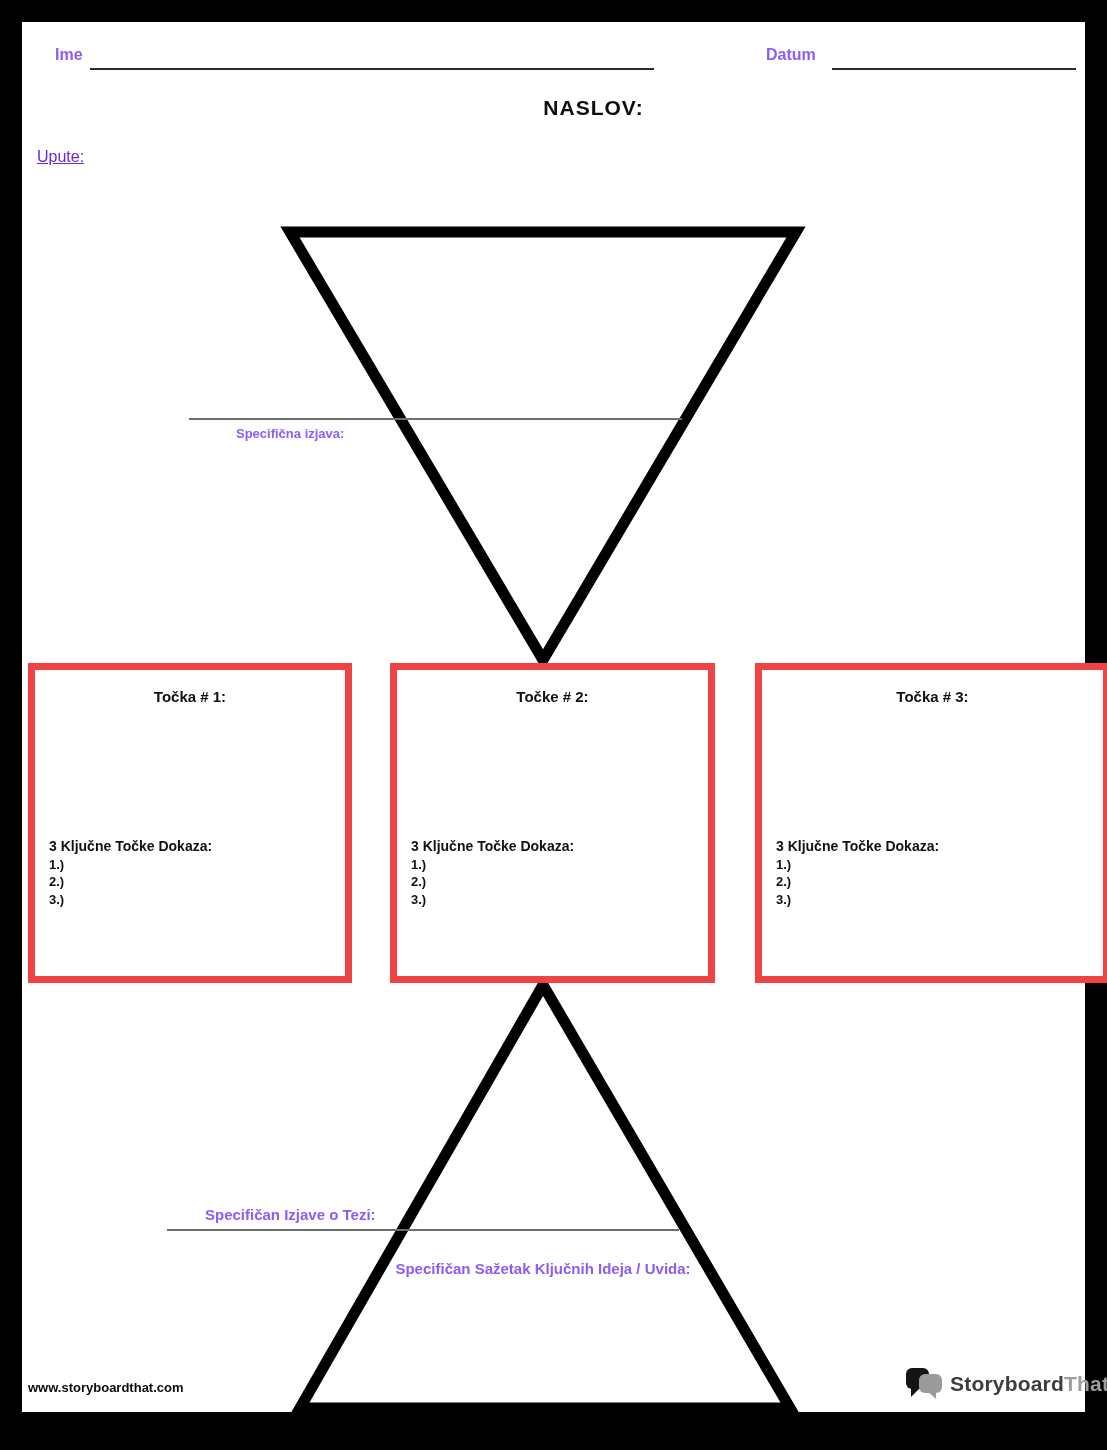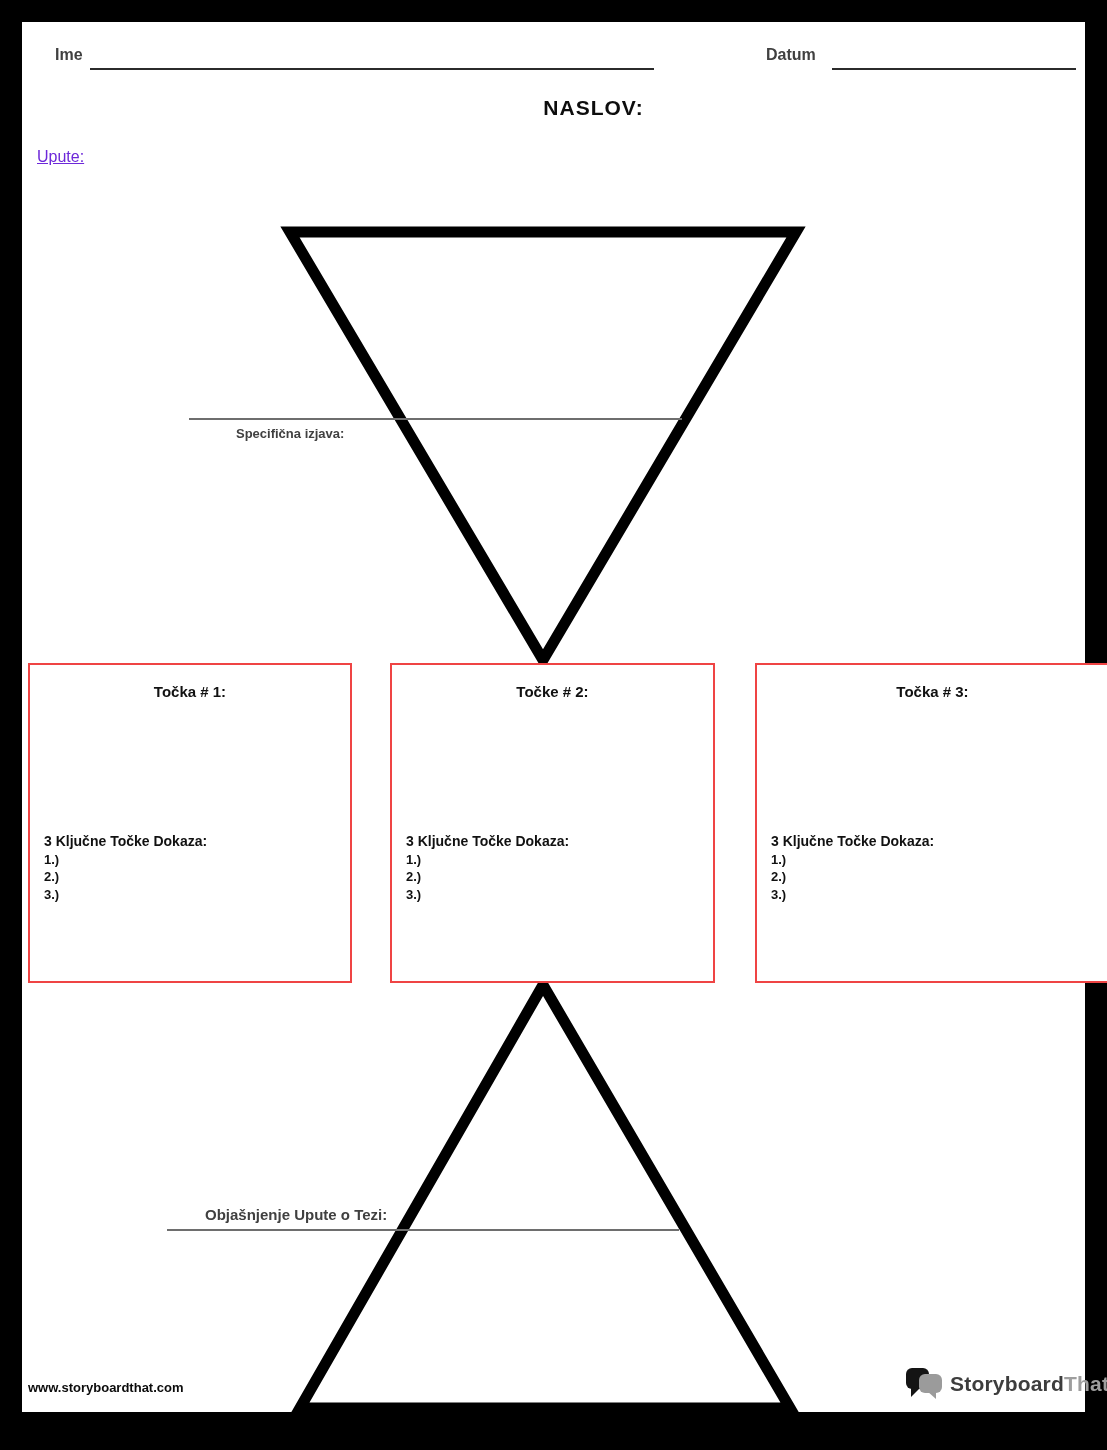--- a/index.html
+++ b/index.html
@@ -10,30 +10,30 @@
     font-family:"Liberation Sans", sans-serif;
     color:#0b0b0b;
     overflow:hidden;
   }
   .page{
     position:absolute;left:22px;top:22px;
     width:1063px;height:1390px;
     background:#ffffff;
   }
   .abs{position:absolute;}
-  .lbl{font-weight:bold;color:#404040;white-space:nowrap;}
+  .lbl{font-weight:bold;color:#8b5cf6;white-space:nowrap;}
   .fill-line{height:0;border-top:2px solid #2b2b2b;}
   .thin-line{height:2px;background:#6e6e6e;}
   .page-title{
     left:0;top:74;width:100%;text-align:center;
     font-size:21px;font-weight:bold;letter-spacing:1px;color:#0d0d0d;margin-left:40px;
   }
   .shapes{position:absolute;left:0;top:0;pointer-events:none;}
   .point-box{
-    border:2px solid #ef4444;background:#fff;box-sizing:border-box;
+    border:7px solid #ef4444;background:#fff;box-sizing:border-box;
   }
   .box-title{
     text-align:center;margin-top:18px;font-size:15px;font-weight:bold;color:#111;
   }
   .evidence{
     position:absolute;left:14px;top:168px;
     font-size:14px;font-weight:bold;color:#111;line-height:17.5px;
   }
   .evidence .ev-item{font-size:13px;}
   .footer-url{font-size:13px;font-weight:bold;color:#0b0b0b;}
@@ -89,23 +89,24 @@
   <div class="abs point-box" style="left:733px;top:641px;width:355px;height:320px;">
     <div class="box-title">Točka # 3:</div>
     <div class="evidence">
       <div>3 Ključne Točke Dokaza:</div>
       <div class="ev-item">1.)</div>
       <div class="ev-item">2.)</div>
       <div class="ev-item">3.)</div>
     </div>
   </div>
 
-  <div class="abs lbl" style="left:183px;top:1184px;font-size:15px;">Objašnjenje Upute o Tezi:</div>
+  <div class="abs lbl" style="left:183px;top:1184px;font-size:15px;">Specifičan Izjave o Tezi:</div>
   <div class="abs thin-line" style="left:145px;top:1207px;width:512px;"></div>
 
+  <div class="abs lbl" style="left:221px;top:1238px;width:600px;text-align:center;font-size:15px;">Specifičan Sažetak Ključnih Ideja / Uvida:</div>
 
   <div class="abs footer-url" style="left:6px;top:1358px;">www.storyboardthat.com</div>
 
   <div class="abs logo" style="left:884px;top:1346px;">
     <svg width="36" height="31" viewBox="0 0 36 31">
       <rect x="0" y="0" width="23" height="21" rx="6" fill="#141414"></rect>
       <path d="M5,19 L5,29 L14,20 Z" fill="#141414"></path>
       <rect x="13" y="6" width="23" height="19" rx="6" fill="#9b9b9b"></rect>
       <path d="M30,23 L30,31 L21,23 Z" fill="#9b9b9b"></path>
     </svg>

